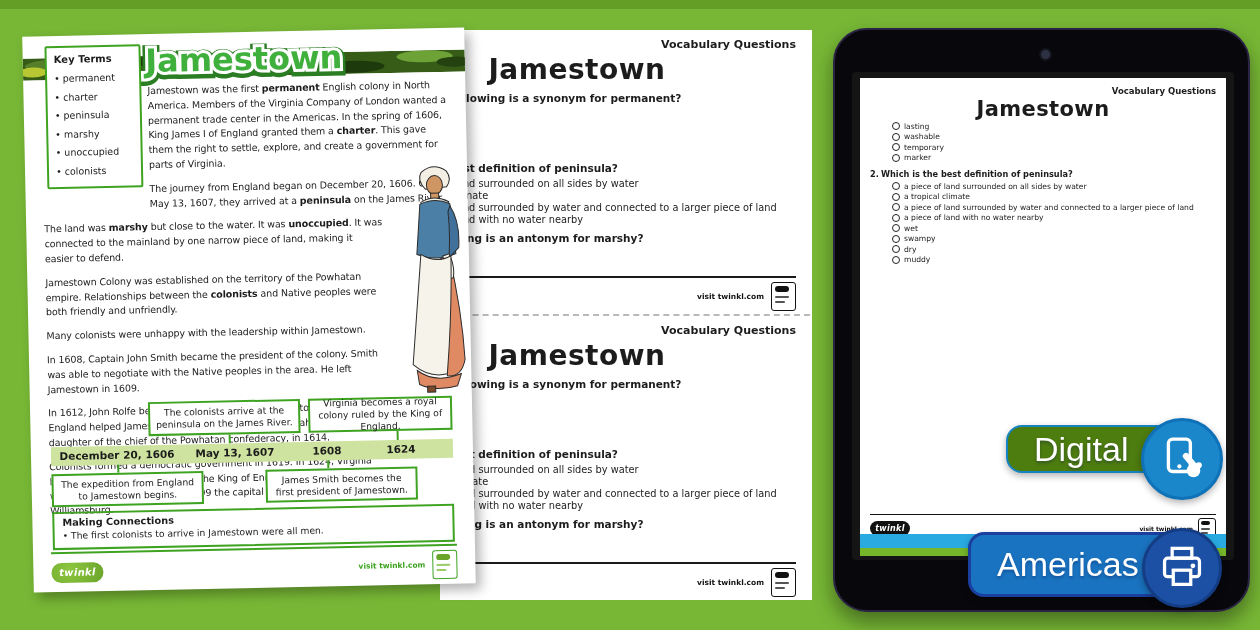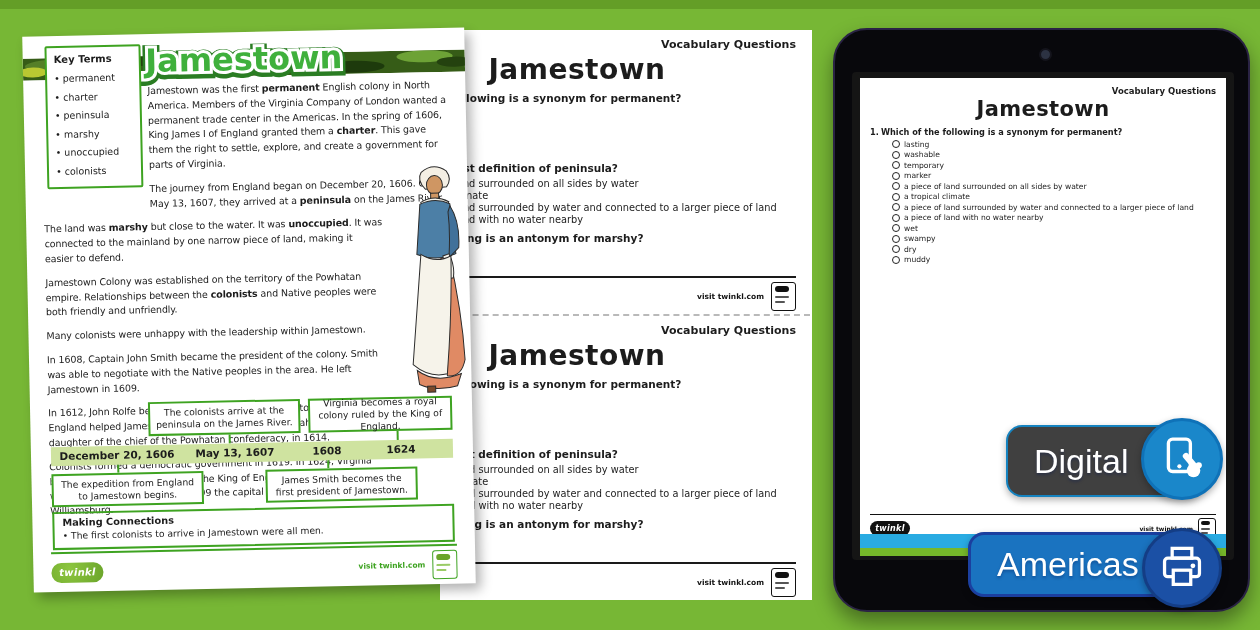--- a/index.html
+++ b/index.html
@@ -89,21 +89,21 @@
   .tab-foot .qbadge .l1{top:9px;width:9px;left:2px;} .tab-foot .qbadge .l2{top:13px;width:7px;left:2px;}
   .bar-cyan{position:absolute;left:8px;top:462px;width:366px;height:14px;background:#29abe2;}
   .bar-green{position:absolute;left:8px;top:476px;width:366px;height:8px;background:#76b82a;}
 
   
   .badge{position:absolute;z-index:5;cursor:pointer;}
   .pill{position:absolute;border-radius:16px;display:flex;align-items:center;
         font-family:"Liberation Sans",sans-serif;color:#fff;font-size:34px;font-weight:500;
         padding-left:26px;box-sizing:border-box;text-shadow:0 2px 3px rgba(0,20,80,.35);
         box-shadow:0 3px 7px rgba(0,0,0,.3);}
-  .pill.digital{left:1006px;top:425px;width:196px;height:72px;background:#404040;border:2px solid #1583c0;}
+  .pill.digital{left:1006px;top:425px;width:196px;height:48px;background:#4d7c0f;border:2px solid #1583c0;}
   .pill.printable{left:968px;top:532px;width:228px;height:65px;background:#1a73c0;border:3px solid #1b3f9f;}
   .bcircle{position:absolute;border-radius:50%;display:flex;align-items:center;justify-content:center;
            box-shadow:0 3px 7px rgba(0,0,0,.3);}
   .bcircle.digital{left:1141px;top:418px;width:82px;height:82px;background:#1a87ca;border:3px solid #0f72b8;box-sizing:border-box;}
   .bcircle.printable{left:1142px;top:528px;width:80px;height:80px;background:#1b50a5;border:3px solid #143d85;box-sizing:border-box;}
 </style>
 </head>
 <body>
 
 <div class="stage">
@@ -398,21 +398,20 @@
 
   <section class="tablet">
     <div class="camera"></div>
     <div class="screen">
       <div class="tab-page">
         <div class="tab-head">Vocabulary Questions</div>
         <div class="tab-title">Jamestown</div>
         <div>
 
             <div class="qblock">
-              <div class="q"><span class="qnum">1.</span><span>Which of the following is a synonym for permanent?</span></div>
               <div>
 
                   <div class="opt">
                     <span class="radio"></span>
                     <span>lasting</span>
                   </div>
 
                   <div class="opt">
                     <span class="radio"></span>
                     <span>washable</span>
@@ -424,20 +423,21 @@
                   </div>
 
                   <div class="opt">
                     <span class="radio"></span>
                     <span>marker</span>
                   </div>
                 </div>
             </div>
 
             <div class="qblock">
+              <div class="q"><span class="qnum">2.</span><span>Which is the best definition of peninsula?</span></div>
               <div>
 
                   <div class="opt">
                     <span class="radio"></span>
                     <span>a piece of land surrounded on all sides by water</span>
                   </div>
 
                   <div class="opt">
                     <span class="radio"></span>
                     <span>a tropical climate</span>

